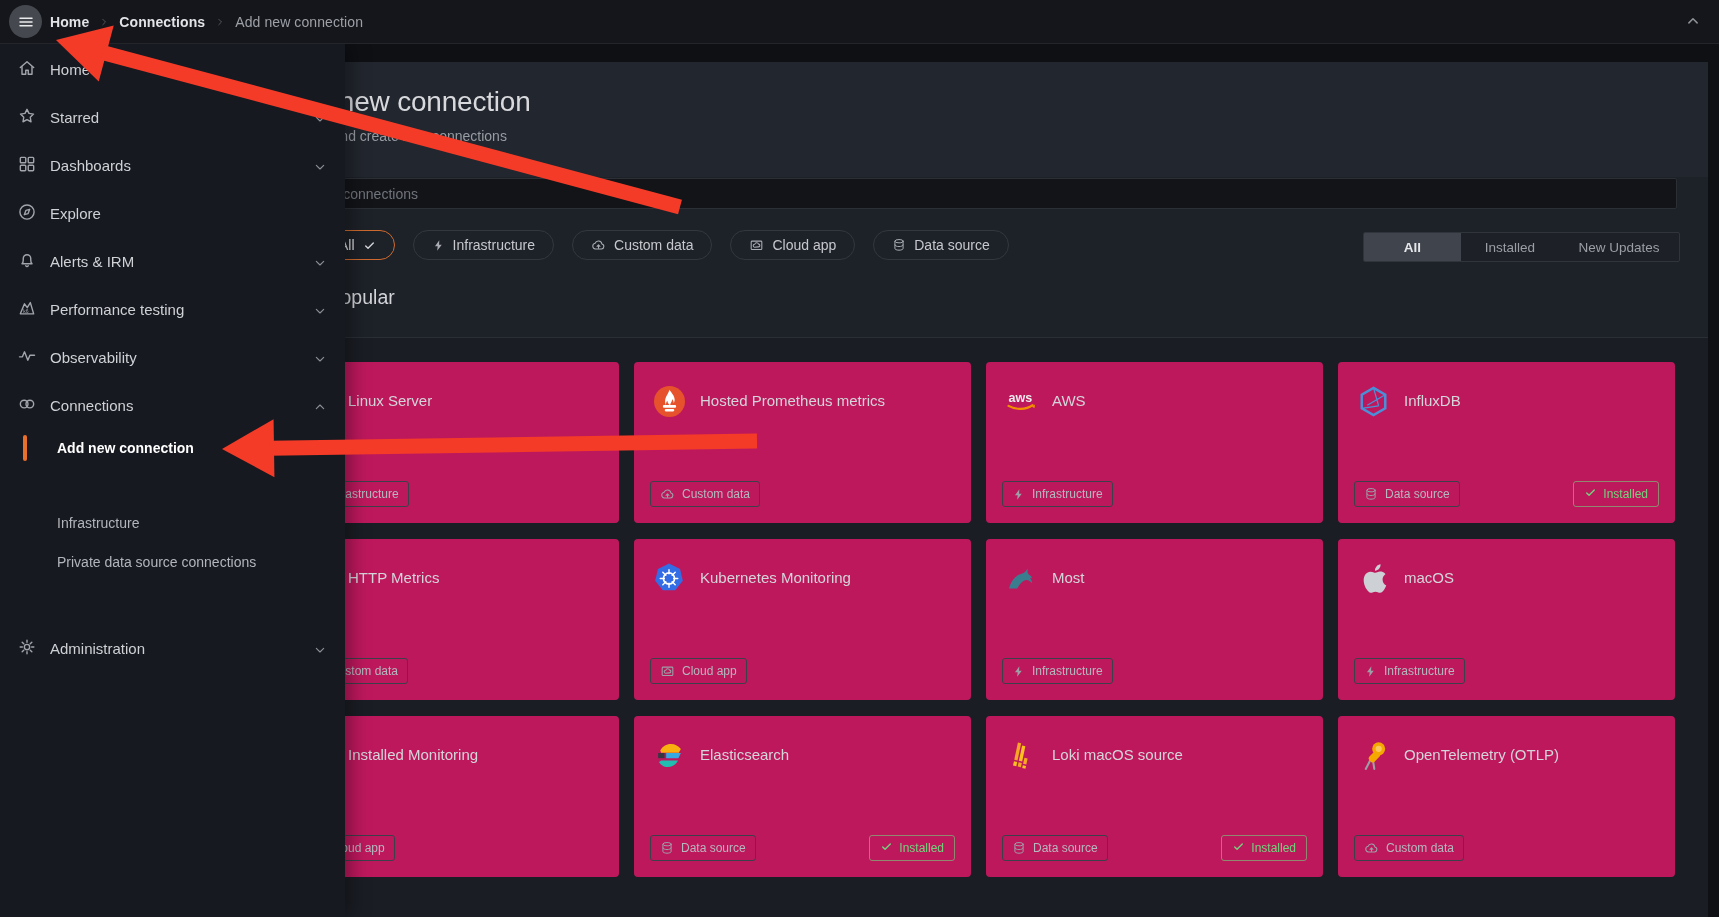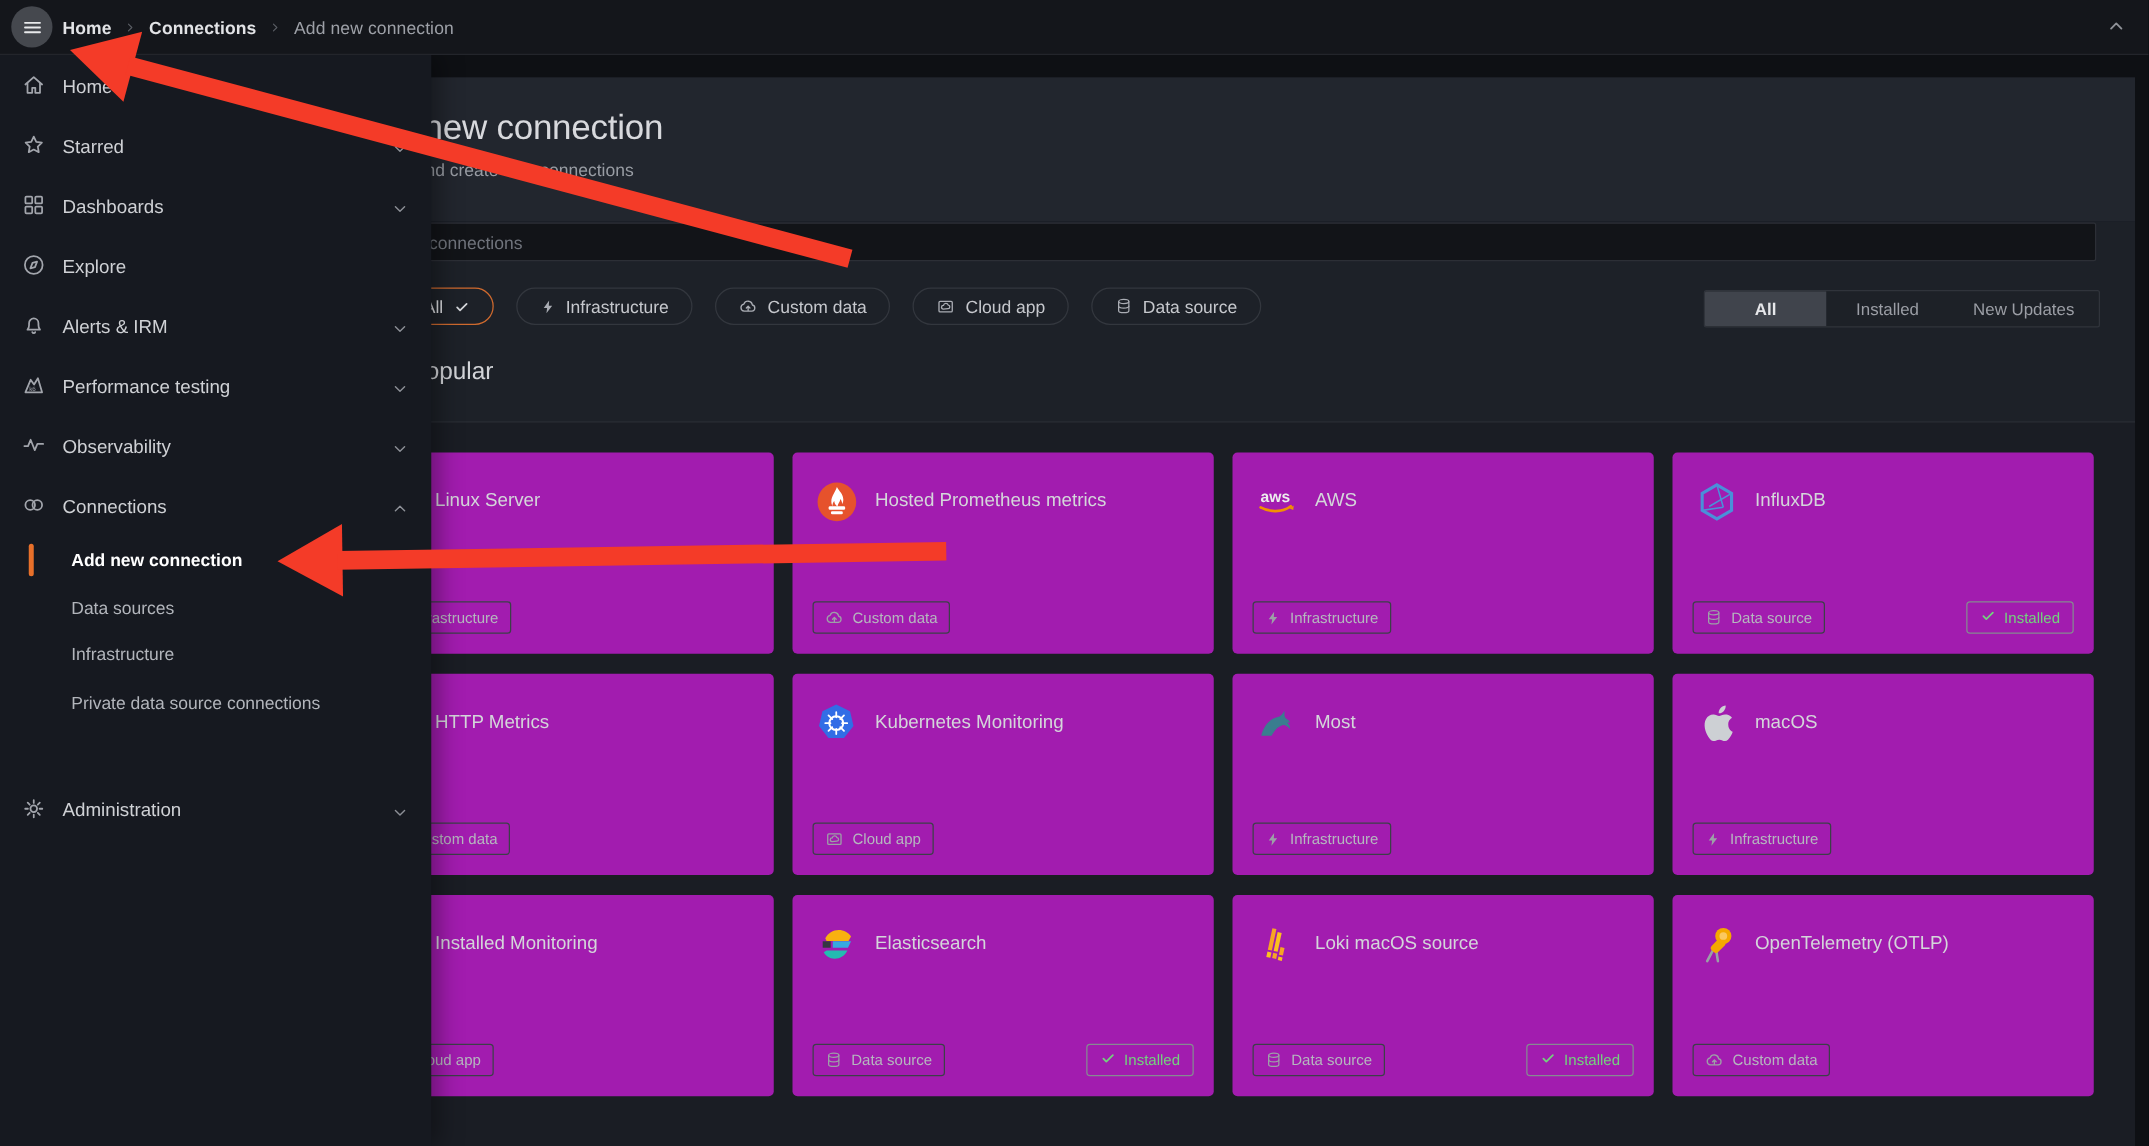--- a/index.html
+++ b/index.html
@@ -44,21 +44,21 @@
   .tab { height:100%; display:flex; align-items:center; justify-content:center; font-size:13.5px;
          color:#9b9ea5; cursor:pointer; }
   .tab:nth-child(1){ width:97px; } .tab:nth-child(2){ width:98px; } .tab:nth-child(3){ width:120px; }
   .tab.selected { background:#40444c; color:#e6e7ea; font-weight:600; }
 
   .section-heading { position:absolute; left:0; top:242px; font-size:19.5px; font-weight:500; color:#d2d4d8; }
   .section-divider { position:absolute; left:0; top:293px; width:1426px; height:1px; background:#2a2e35; }
 
   .cards { position:absolute; left:0; top:318px; display:grid; grid-template-columns:repeat(4,337px);
            grid-auto-rows:161px; column-gap:15px; row-gap:16px; }
-  .card { position:relative; background:#a21caf; border-radius:4px; cursor:pointer; }
+  .card { position:relative; background:#be185d; border-radius:4px; cursor:pointer; }
   .card-logo { position:absolute; left:18px; top:22px; width:34px; height:34px; display:flex; align-items:center; justify-content:center; }
   .card-title { position:absolute; left:66px; top:30px; font-size:15px; font-weight:500; color:#d4d6da; }
   .badge { position:absolute; left:16px; bottom:16px; height:26px; display:inline-flex; align-items:center; gap:7px;
            padding:0 9px; border:1px solid #3c4048; border-radius:3px; font-size:12px; color:#b5b8be; }
   .badge .bicon { display:flex; color:#9da0a7; }
   .badge-installed { position:absolute; right:16px; bottom:16px; height:26px; display:inline-flex; align-items:center;
                      gap:6px; padding:0 10px; border:1px solid rgba(115,211,125,.6); border-radius:3px;
                      font-size:12px; color:#73d37d; }
 
   
@@ -488,23 +488,20 @@
         <span class="nav-chevron">
           <svg width="16" height="16" viewBox="0 0 24 24" fill="none" stroke="currentColor" stroke-width="1.7" stroke-linecap="round" stroke-linejoin="round">
             <path d="M6.5 14.5L12 9l5.5 5.5"></path>
           </svg>
         </span>
       </div>
       <div class="nav-item sub active" style="top: 390px;">
         <div class="nav-accent" style="background: rgb(232, 112, 42);"></div>
         <span class="nav-label">Add new connection</span>
       </div>
-      <div class="nav-item sub" style="top: 428px;">
-        <span class="nav-label">Data sources</span>
-      </div>
       <div class="nav-item sub" style="top: 465px;">
         <span class="nav-label">Infrastructure</span>
       </div>
       <div class="nav-item sub" style="top: 504px; text-align: center;">
         <span class="nav-label">Private data source connections</span>
       </div>
       <div class="nav-item" style="top: 590px;">
         <span class="nav-icon">
           <svg width="20" height="20" viewBox="0 0 24 24" fill="none" stroke="currentColor" stroke-width="1.7" stroke-linecap="round" stroke-linejoin="round">
             <circle cx="12" cy="12" r="3.2"></circle>

